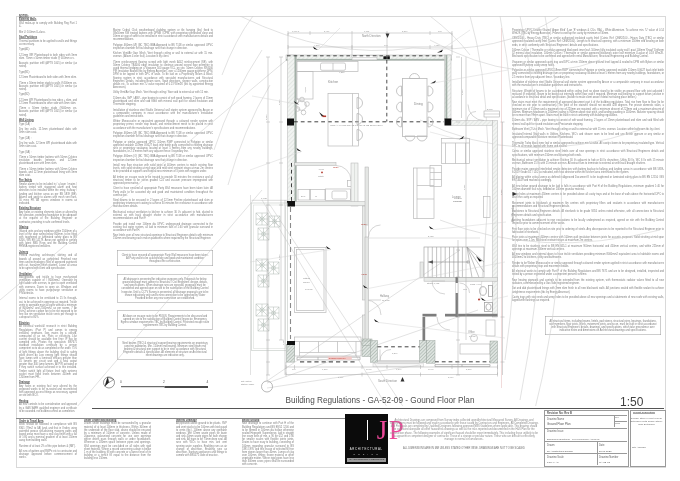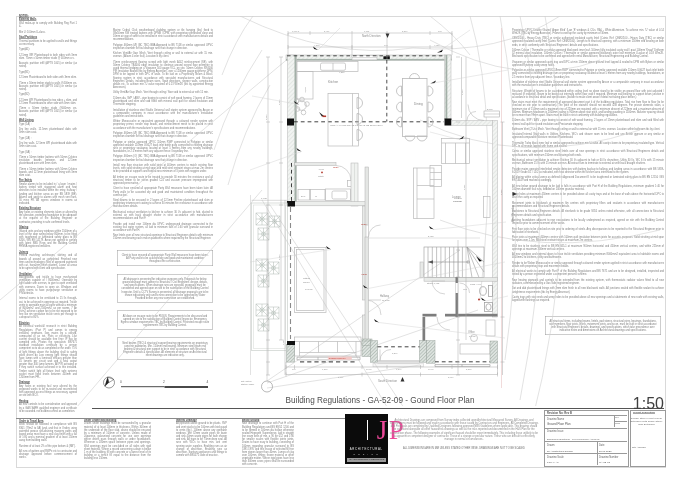--- a/index.html
+++ b/index.html
@@ -607,21 +607,21 @@
     <line x1="121" y1="386.7" x2="164.5" y2="386.7" stroke="#4a4a4a" stroke-width="1"></line>
     <line x1="164.5" y1="387" x2="208" y2="387" stroke="#4a4a4a" stroke-width="2.2"></line>
     <circle cx="267" cy="386.5" r="5.5" fill="none" stroke="#8a8a8a" stroke-width="0.6"></circle>
     <line x1="267" y1="381" x2="267" y2="205" stroke="#b9b9b9" stroke-width="0.5"></line>
     <text x="241" y="382" font-size="2.2" fill="#8a8a8a">Site datum</text>
     <text x="241" y="385" font-size="2.2" fill="#8a8a8a">Station (TBC)</text>
   </svg>
 <div class="abs" style="left:92px;top:407.6px;width:572px;border-top:0.9px solid #555;"></div>
 <div class="abs" style="left:16px;top:417.6px;width:329px;border-top:0.8px solid #8a8a8a;"></div>
 <div class="abs" style="left:203px;top:395.5px;width:354px;text-align:center;font-size:8.2px;color:#4f4f4f;">Building Regulations - GA-52-09 - Gound Floor Plan</div>
-<div class="abs" style="left:620px;top:394.5px;width:44px;text-align:right;font-size:16px;color:#3f3f3f;">1:50</div>
+<div class="abs" style="left:620px;top:394.5px;width:44px;text-align:left;font-size:12px;color:#3f3f3f;">1:50</div>
 <div class="abs" style="left:345px;top:413.5px;width:42.5px;height:50px;background:#0b0b0b;">
     <div style="position:absolute;left:0;top:1px;width:100%;text-align:center;color:#ec4899;font-family:'Liberation Serif',serif;font-size:27px;margin-left:24px;">J<span style="display:inline-block;width:1.5px;"></span>P</div>
     <div style="position:absolute;left:20.2px;top:6px;width:1.1px;height:20px;background:#0b0b0b;"></div>
     <div style="position:absolute;left:22.4px;top:6px;width:1.1px;height:20px;background:#fff;"></div>
     <div style="position:absolute;left:0;top:33.5px;width:85px;text-align:center;color:#eee;font-size:5.6px;letter-spacing:1.5px;transform:scale(0.5);transform-origin:0 0;">ARCHITECTURAL</div>
     <div style="position:absolute;left:0;top:39px;width:85px;text-align:center;color:#bbb;font-size:4.6px;letter-spacing:2.5px;transform:scale(0.5);transform-origin:0 0;">D E S I G N</div>
     <div style="position:absolute;left:1.5px;bottom:1.5px;width:39.5px;height:4.5px;background:#9d9d9d;">
       <div style="width:79px;color:#222;font-size:4.4px;text-align:center;transform:scale(0.5);transform-origin:0 0;line-height:4.5px;">JP ARCHITECTURAL DESIGN LTD</div>
     </div>
   </div>

